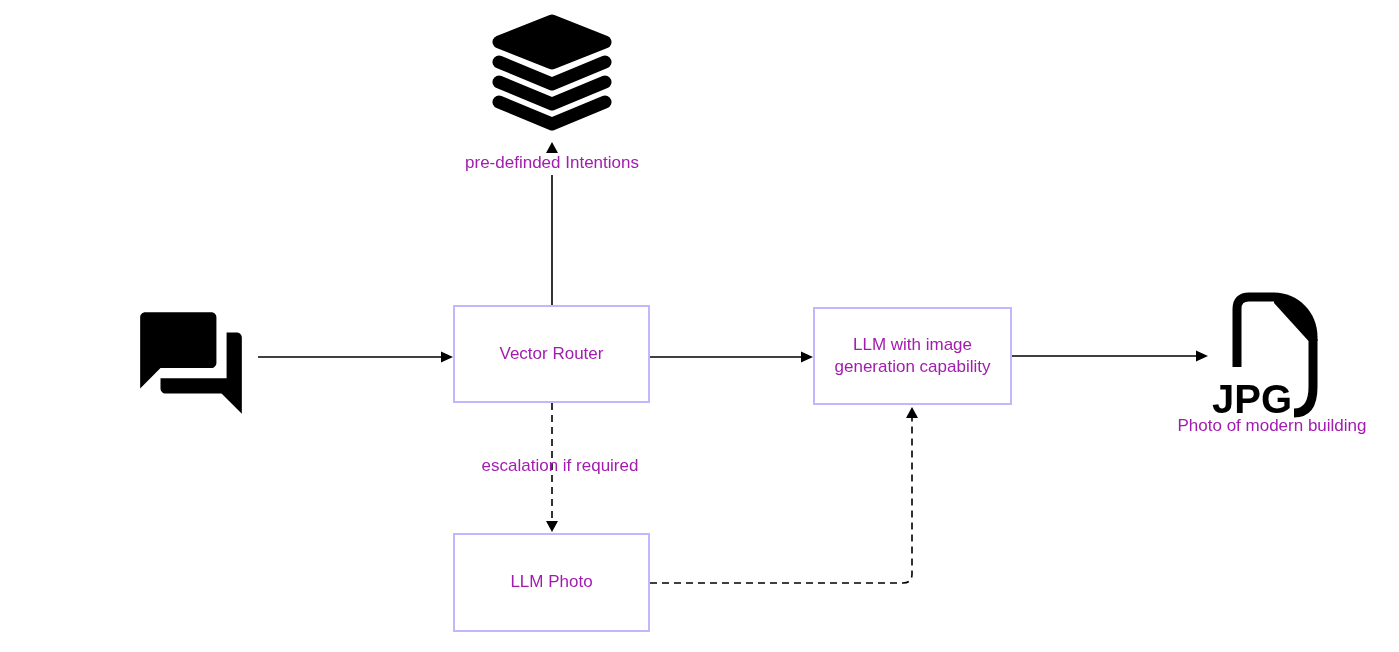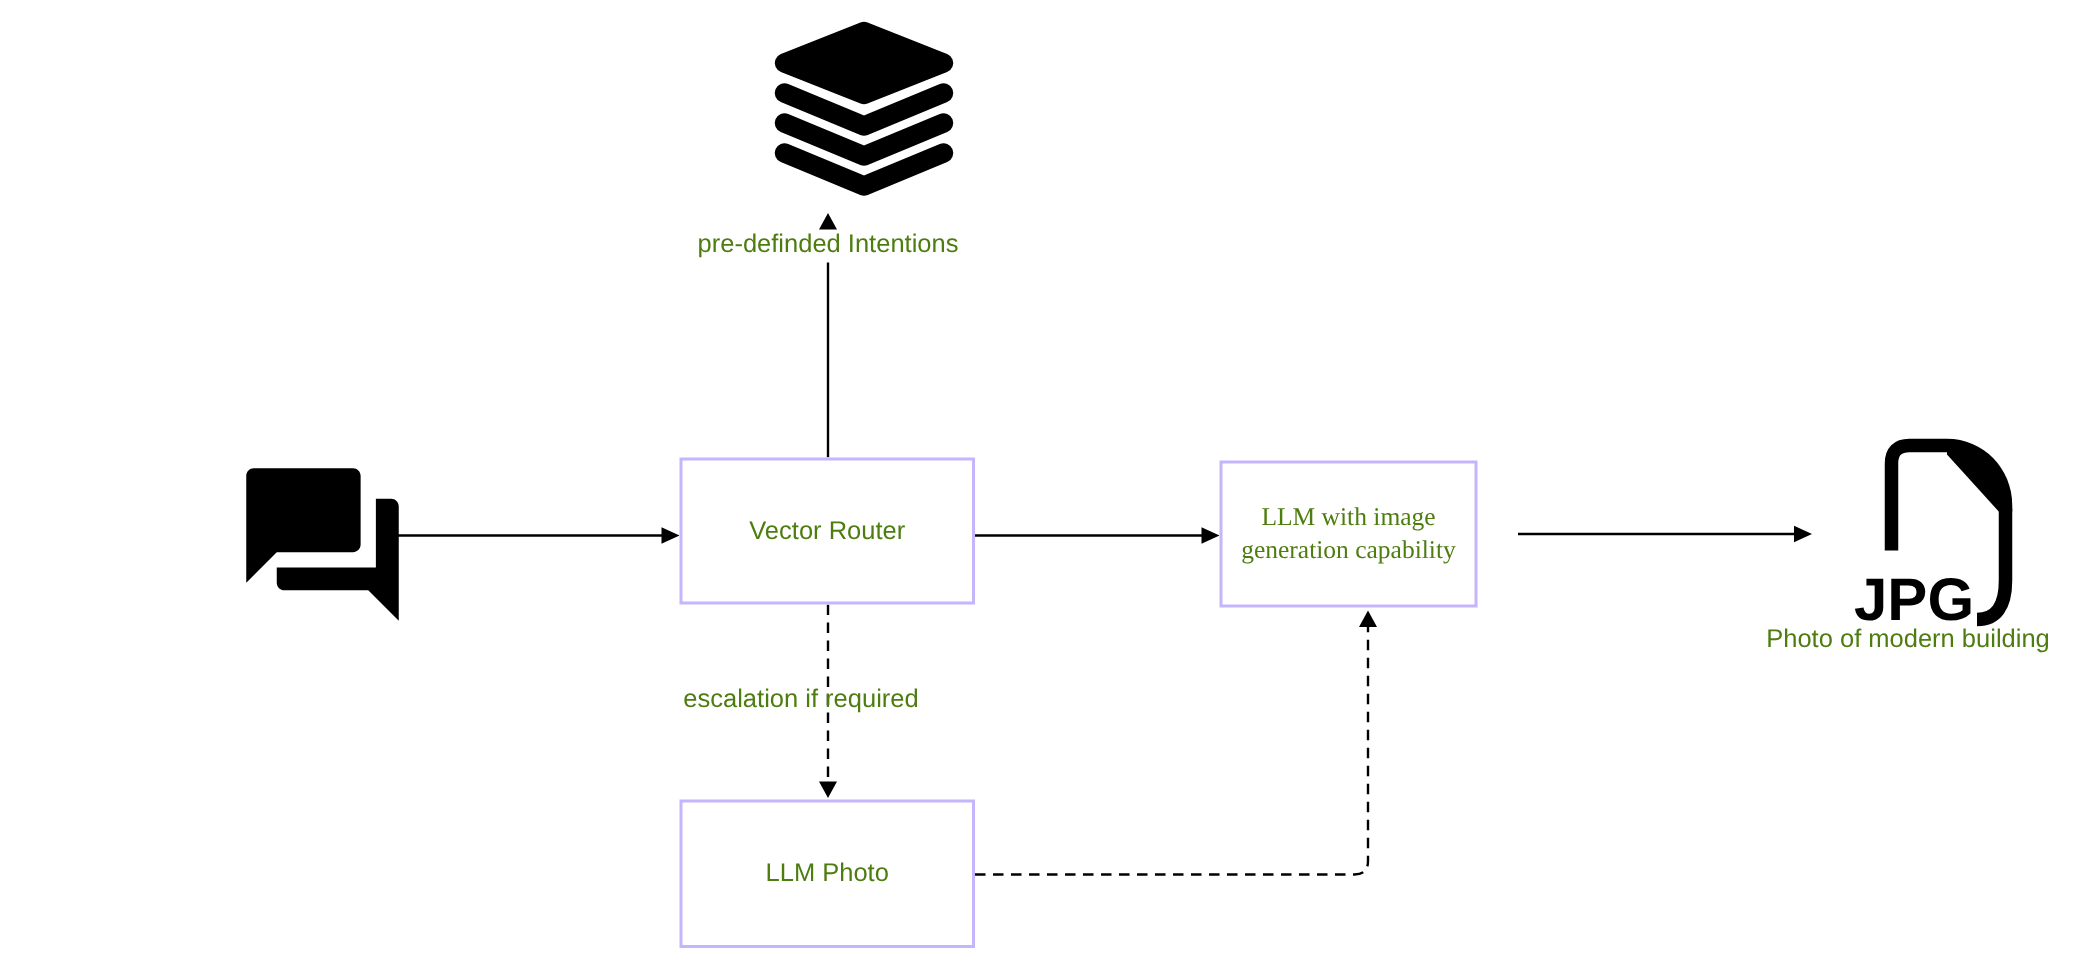--- a/index.html
+++ b/index.html
@@ -6,21 +6,21 @@
     margin: 0;
     padding: 0;
     background: #ffffff;
   }
   .canvas {
     position: relative;
     width: 1399px;
     height: 652px;
     background: #ffffff;
     font-family: "Liberation Sans", sans-serif;
-    color: #4d7c0f;
+    color: #a21caf;
     overflow: hidden;
   }
   .connectors {
     position: absolute;
     left: 0;
     top: 0;
     width: 1399px;
     height: 652px;
     pointer-events: none;
   }
@@ -39,28 +39,27 @@
   }
   .float-label {
     position: absolute;
     text-align: center;
     font-size: 17px;
     white-space: nowrap;
   }
   .icon-wrap {
     position: absolute;
     line-height: 0;
-    margin-left: 24px;
   }
   #node-vector-router { left: 453px; top: 305px; width: 197px; height: 98px; }
-  #node-llm-image     { left: 813px; top: 307px; width: 172px; height: 98px; font-family: Liberation Serif, serif; }
+  #node-llm-image     { left: 813px; top: 307px; width: 199px; height: 98px; }
   #node-llm-router    { left: 453px; top: 533px; width: 197px; height: 99px; }
 
   #label-intentions { left: 452px;  top: 153px; width: 200px; }
-  #label-escalation { left: 429px;  top: 456px; width: 210px; }
+  #label-escalation { left: 455px;  top: 456px; width: 210px; }
   #label-user       { left: 7px;    top: 434px; width: 360px; }
   #label-output     { left: 1152px; top: 416px; width: 240px; }
 
   #icon-chat  { left: 130px;  top: 302px; }
   #icon-stack { left: 487px;  top: 14px; }
   #icon-jpg   { left: 1212px; top: 287px; }
 </style>
 </head>
 <body>
 

